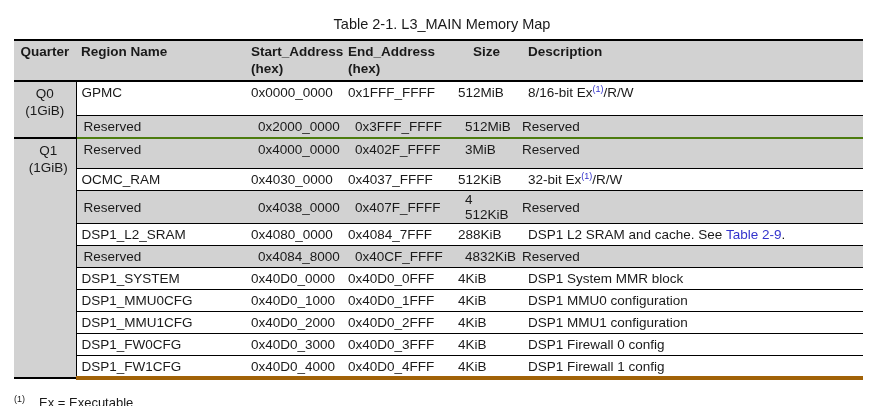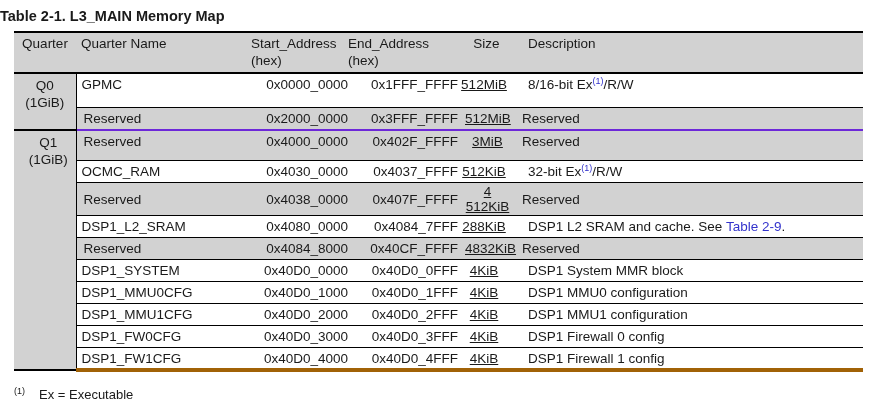--- a/index.html
+++ b/index.html
@@ -2,59 +2,59 @@
 <html><head>
 <meta charset="utf-8">
 <style>
   html, body { margin: 0; padding: 0; }
   body {
     width: 884px; height: 406px; overflow: hidden;
     background: #ffffff; color: #1a1a1a;
     font-family: "Liberation Sans", sans-serif;
   }
   .title {
-    text-align: left; font-weight: bold; font-size: 14.5px;
-    padding-top: 8px; margin-bottom: 7px;
+    text-align: center; font-weight: normal; font-size: 14.5px;
+    padding-top: 16px; margin-bottom: 7px;
   }
   table.memmap {
     border-collapse: collapse; table-layout: fixed;
     margin-left: 14px; width: 849px; font-size: 13.5px;
   }
   thead th {
-    background: #d2d2d2; font-weight: normal; vertical-align: top;
+    background: #d2d2d2; font-weight: bold; vertical-align: top;
     padding: 3px 0 2px 0; text-align: left;
     border-top: 2px solid #000; border-bottom: 2px solid #000;
     line-height: 1.25;
   }
   th.h-quarter { text-align: center; }
   th.h-region  { padding-left: 5px; }
   th.h-start, th.h-end { }
   th.h-size    { text-align: center; }
   th.h-desc    { padding-left: 13px; margin-top: 28px; }
 
   tbody tr { height: 22px; }
   tbody tr.fr-0 { height: 35px; }
   tbody tr.fr-1 { height: 31px; }
   tbody td {
     border-bottom: 1px solid #000;
     vertical-align: middle; padding: 1px 0;
   }
   tbody tr.first-row td { vertical-align: top; padding-top: 3px; }
-  tbody tr.group-start td { border-top: 2px solid #6d28d9; }
+  tbody tr.group-start td { border-top: 2px solid #4d7c0f; }
   tbody tr:last-child td { border-bottom: 4px solid #a16207; }
   tbody tr.shaded td { background: #d2d2d2; padding-left: 7px; }
 
   td.q-cell {
     background: #d2d2d2; text-align: center; line-height: 1.3;
     border-right: 1px solid #000; border-bottom: 2px solid #000;
     vertical-align: top; padding-top: 3px;
   }
   td.c-region { padding-left: 5px; }
-  td.c-start, td.c-end { text-align: right; }
-  td.c-size { text-align: center; padding-right: 5px; text-decoration: underline; }
+  td.c-start, td.c-end { text-align: left; }
+  td.c-size { text-align: left; padding-right: 5px; }
   td.c-desc { padding-left: 13px; }
 
   .link { color: #3333cc; }
   sup.fn-ref { font-size: 9px; line-height: 0; }
 
   .footnote { margin: 14px 0 0 14px; font-size: 13px; }
   .footnote .fn-marker { font-size: 9px; vertical-align: super; }
   .footnote .fn-text { margin-left: 14px; }
 </style>
 </head>
@@ -69,21 +69,21 @@
       <col style="width:62px">
         <col style="width:175px">
         <col style="width:97px">
       <col style="width:110px">
         <col style="width:57px">
         <col style="width:348px">
     </colgroup>
     <thead>
       <tr>
         <th class="h-quarter">Quarter</th>
-        <th class="h-region">Quarter Name</th>
+        <th class="h-region">Region Name</th>
         <th class="h-start">
           <div>Start_Address</div>
           <div>(hex)</div>
         </th>
         <th class="h-end">
           <div>End_Address</div>
           <div>(hex)</div>
         </th>
         <th class="h-size">Size</th>
         <th class="h-desc">Description</th>

